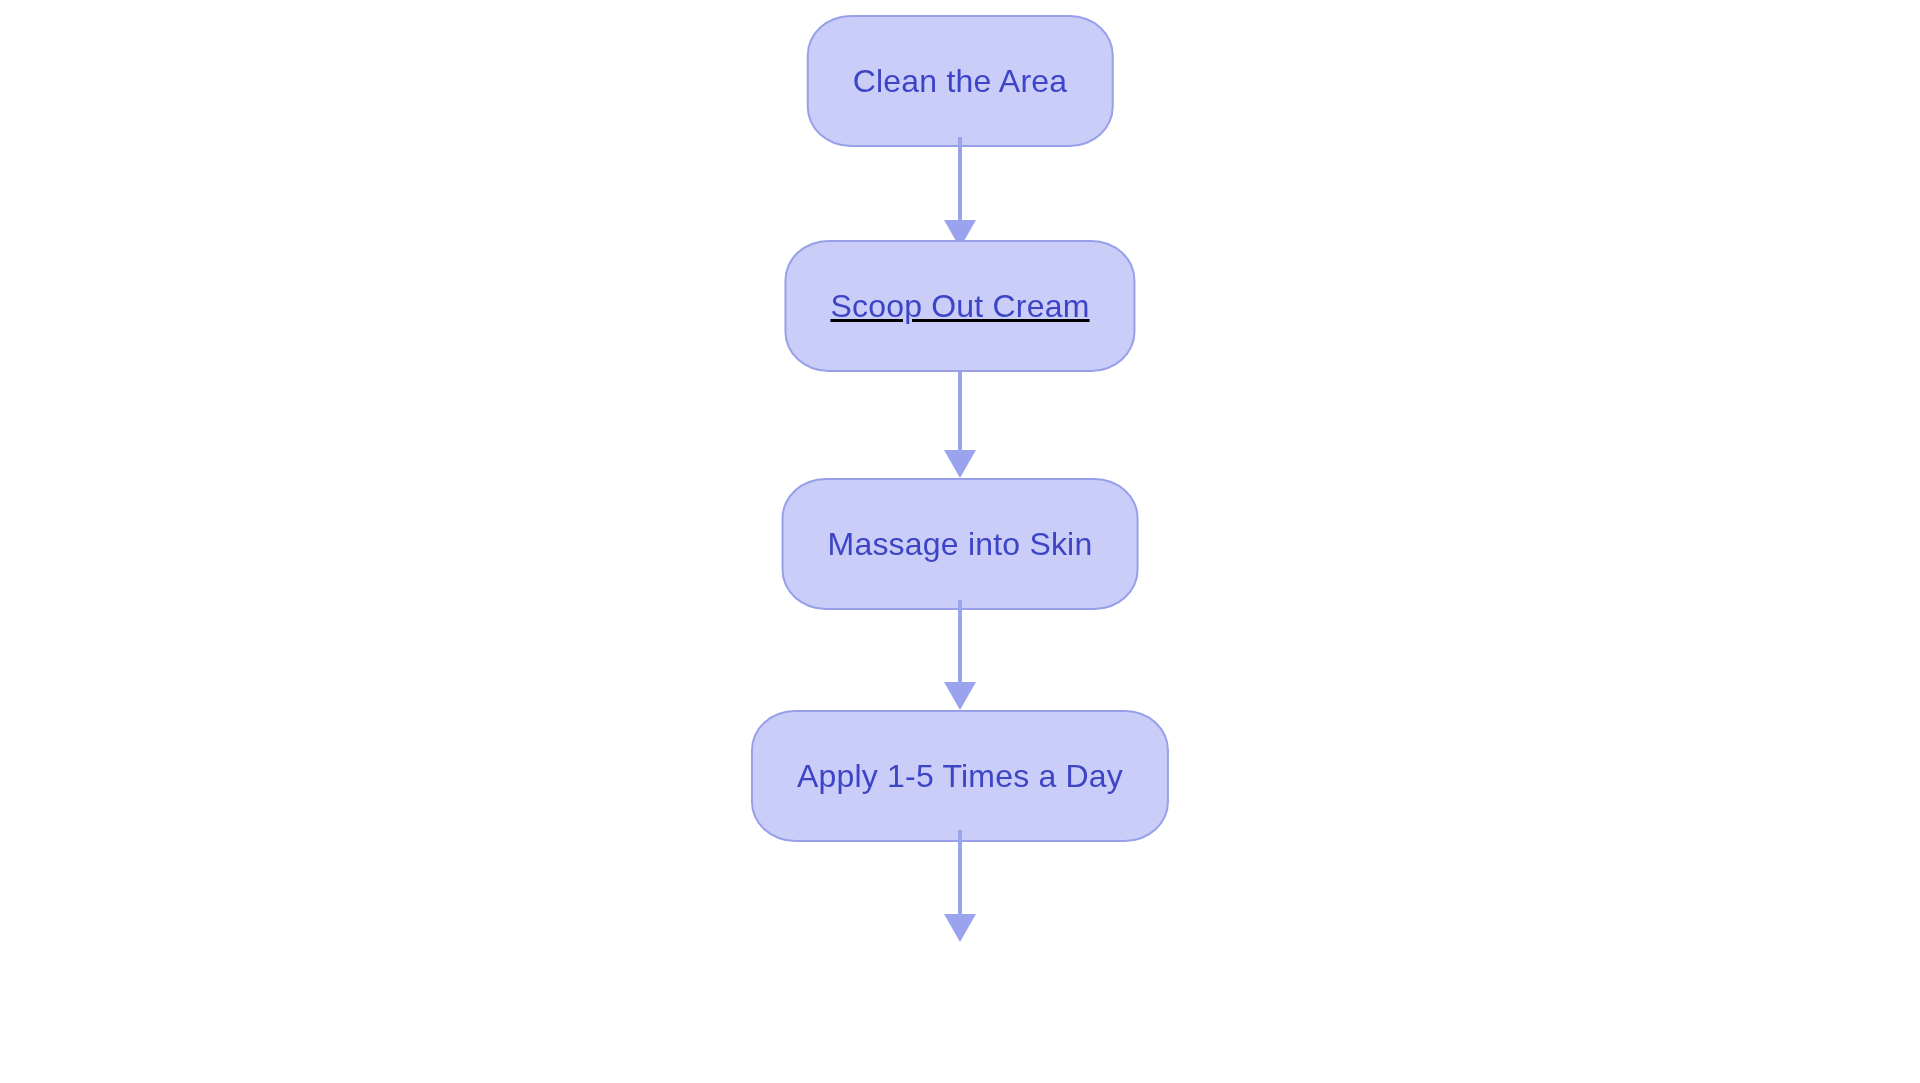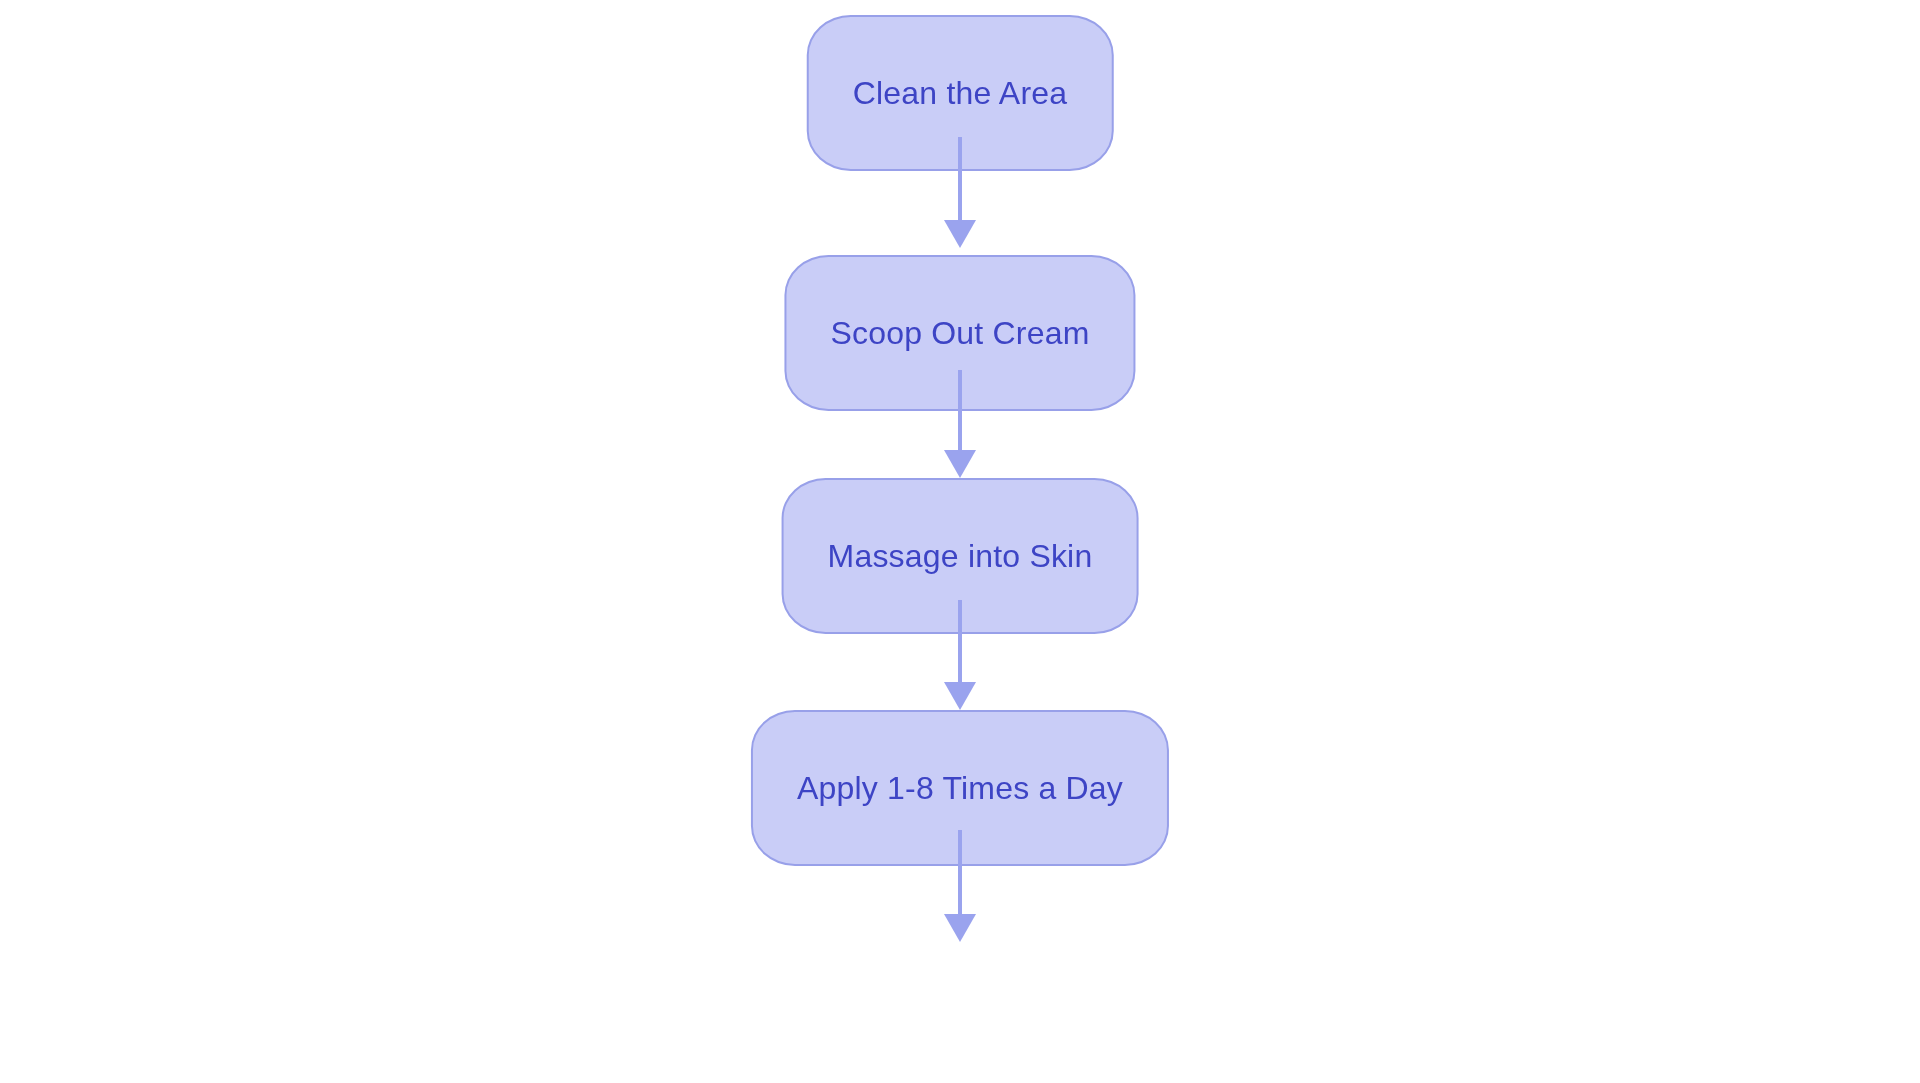--- a/index.html
+++ b/index.html
@@ -15,39 +15,39 @@
     overflow: hidden;
   }
   .stage {
     position: absolute;
     inset: 0;
   }
   .flow-node {
     position: absolute;
     left: 50%;
     transform: translateX(-50%);
-    height: 156px;
+    height: 132px;
     box-sizing: border-box;
     background: var(--node-fill, #c9cdf7);
     border: 2px solid var(--node-border, #98a0e9);
     border-radius: 44px / 40px;
     display: flex;
     align-items: center;
     justify-content: center;
     padding: 0 44px;
     white-space: nowrap;
   }
   .flow-node .node-label {
     color: var(--node-text, #3d44c5);
     font-size: 32px;
     font-weight: 400;
     letter-spacing: 0.2px;
   }
   .node-1 { top: 15px; }
-  .node-2 { top: 255px; }
+  .node-2 { top: 240px; text-decoration: underline; }
   .node-3 { top: 478px; align-items: center; }
   .node-4 { top: 710px; }
   .node-5 { top: 942px; }
 
   .connector {
     position: absolute;
     left: 50%;
     transform: translateX(-50%);
     width: 32px;
     display: flex;
@@ -96,21 +96,21 @@
   <div class="flow-node node-3">
     <span class="node-label">Massage into Skin</span>
   </div>
 
   <div class="connector connector-3">
     <div class="arrow-line"></div>
     <div class="arrow-head"></div>
   </div>
 
   <div class="flow-node node-4">
-    <span class="node-label">Apply 1-8 Times a Day</span>
+    <span class="node-label">Apply 1-5 Times a Day</span>
   </div>
 
   <div class="connector connector-4">
     <div class="arrow-line"></div>
     <div class="arrow-head"></div>
   </div>
 
 
 </div>
 

